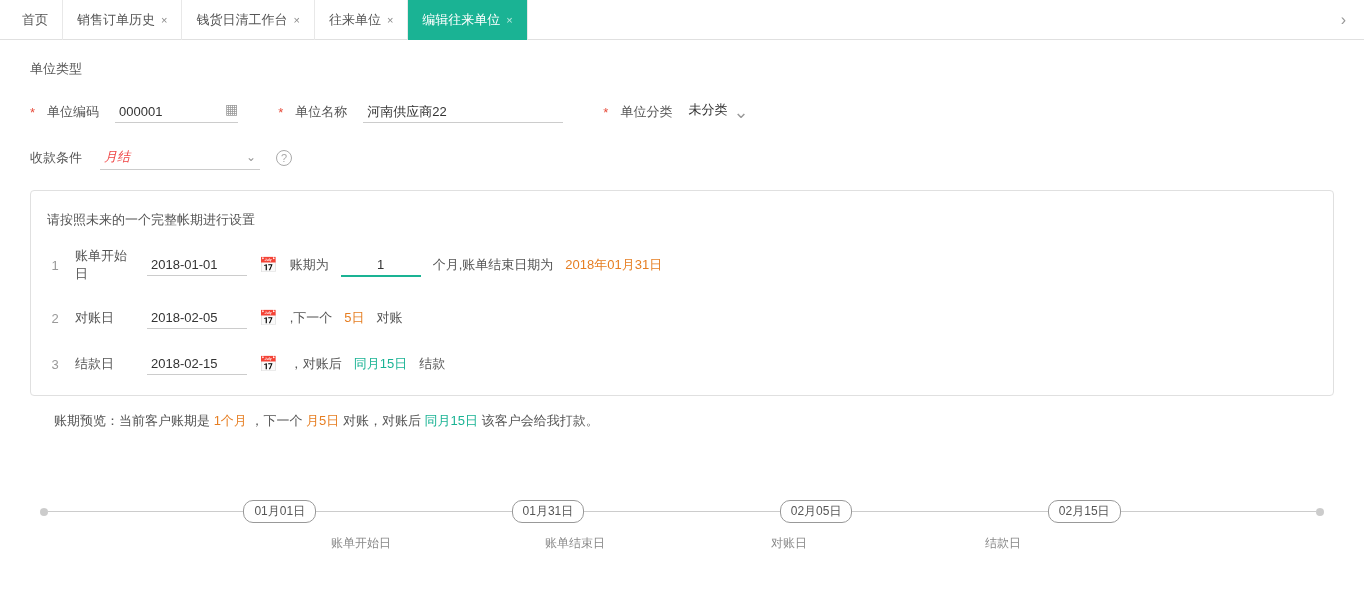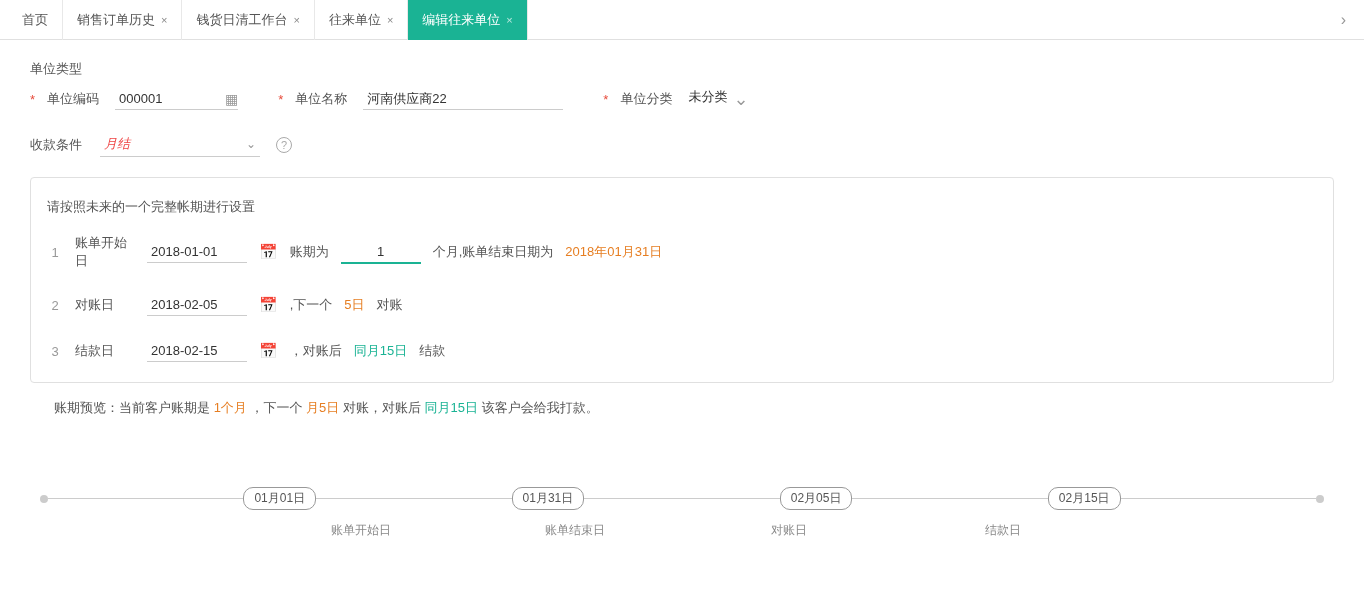--- a/index.html
+++ b/index.html
@@ -102,21 +102,20 @@
       border-bottom: 1.5px solid #ccc;
       outline: none;
       font-size: 13px;
       padding: 3px 4px;
       color: #333;
       background: transparent;
       width: 140px;
     }
     .input-with-icon {
       display: flex;
-      align-items: center;
       border-bottom: 1.5px solid #ccc;
     }
     .input-with-icon input {
       border: none;
       outline: none;
       font-size: 13px;
       padding: 3px 4px;
       color: #333;
       background: transparent;
       width: 120px;
@@ -305,21 +304,21 @@
   </div>
   <div class="tab active">
     <span>编辑往来单位</span>
     <span class="tab-close">×</span>
   </div>
   <div class="tabs-expand">›</div>
 </div>
 
 <div class="content">
 
-  <div class="form-row" style="margin-bottom:10px;">
+  <div class="form-row" style="margin-bottom:23px;">
     <span class="form-label">单位类型</span>
   </div>
 
   <div class="form-row" style="margin-bottom:22px; gap: 40px;">
 
     <div class="form-field-group">
       <span class="required-star">*</span>
       <span class="form-label">单位编码</span>
       <div class="input-with-icon">
         <input type="text" value="000001" style="width: 110px;">

